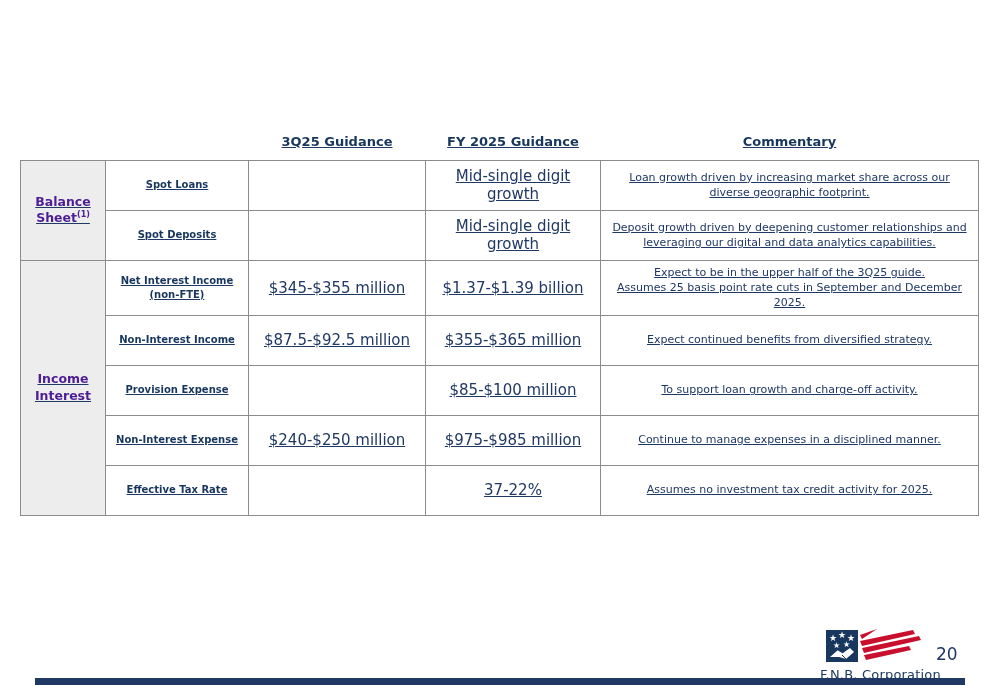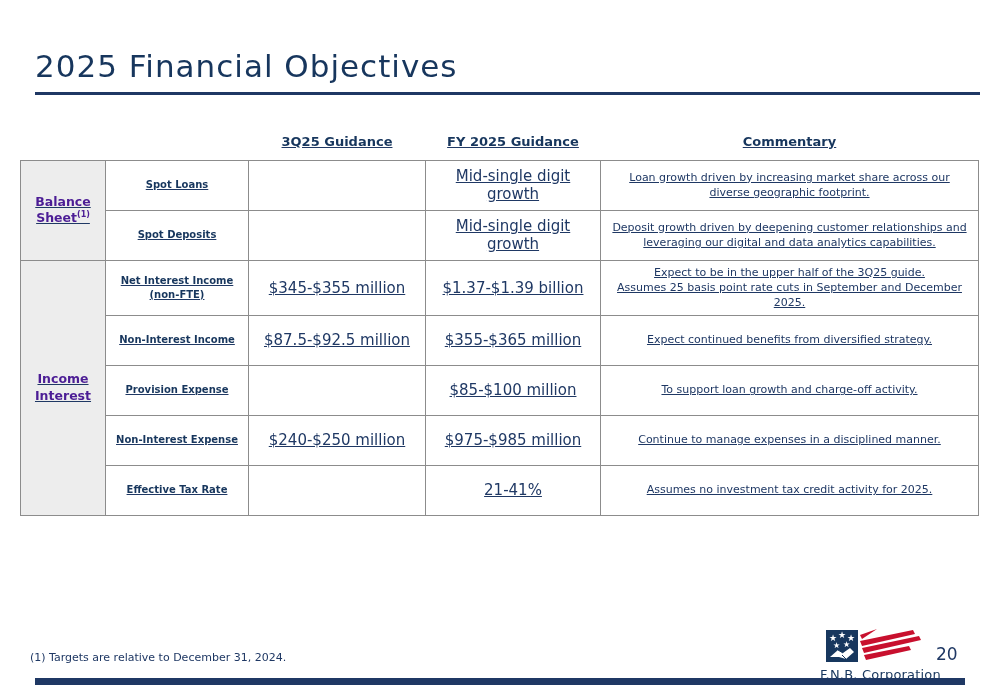--- a/index.html
+++ b/index.html
@@ -78,21 +78,20 @@
   .bottom-bar {
     position: absolute; left: 35px; bottom: 0; width: 930px; height: 7px;
     background: #1F3864;
   }
 </style>
 </head>
 <body>
 
 <div class="slide">
 
-  <div class="title">2025 Financial Objectives</div>
 
   <table class="obj">
     <colgroup>
       <col style="width:85px">
         <col style="width:143px">
         <col style="width:177px">
         <col style="width:175px">
         <col style="width:378px">
     </colgroup>
     <thead>
@@ -141,27 +140,26 @@
       </tr>
       <tr>
         <td class="rowlabel">Non-Interest Expense</td>
         <td class="val">$240-$250 million</td>
         <td class="val">$975-$985 million</td>
         <td class="comm">Continue to manage expenses in a disciplined manner.</td>
       </tr>
       <tr>
         <td class="rowlabel">Effective Tax Rate</td>
         <td class="val"></td>
-        <td class="val">21-41%</td>
+        <td class="val">37-22%</td>
         <td class="comm">Assumes no investment tax credit activity for 2025.</td>
       </tr>
     </tbody>
   </table>
 
-  <div class="footnote">(1) Targets are relative to December 31, 2024.</div>
 
   <div class="logo">
     <svg width="110" height="42" viewBox="0 0 110 42" aria-hidden="true">
 
       <rect x="3" y="6" width="32" height="32" fill="#17375E"></rect>
 
       <text x="6" y="17" font-size="9" fill="#ffffff" font-family="DejaVu Sans, sans-serif">★</text>
       <text x="15" y="14" font-size="9" fill="#ffffff" font-family="DejaVu Sans, sans-serif">★</text>
       <text x="24" y="17" font-size="9" fill="#ffffff" font-family="DejaVu Sans, sans-serif">★</text>
       <text x="10" y="24" font-size="8" fill="#ffffff" font-family="DejaVu Sans, sans-serif">★</text>

